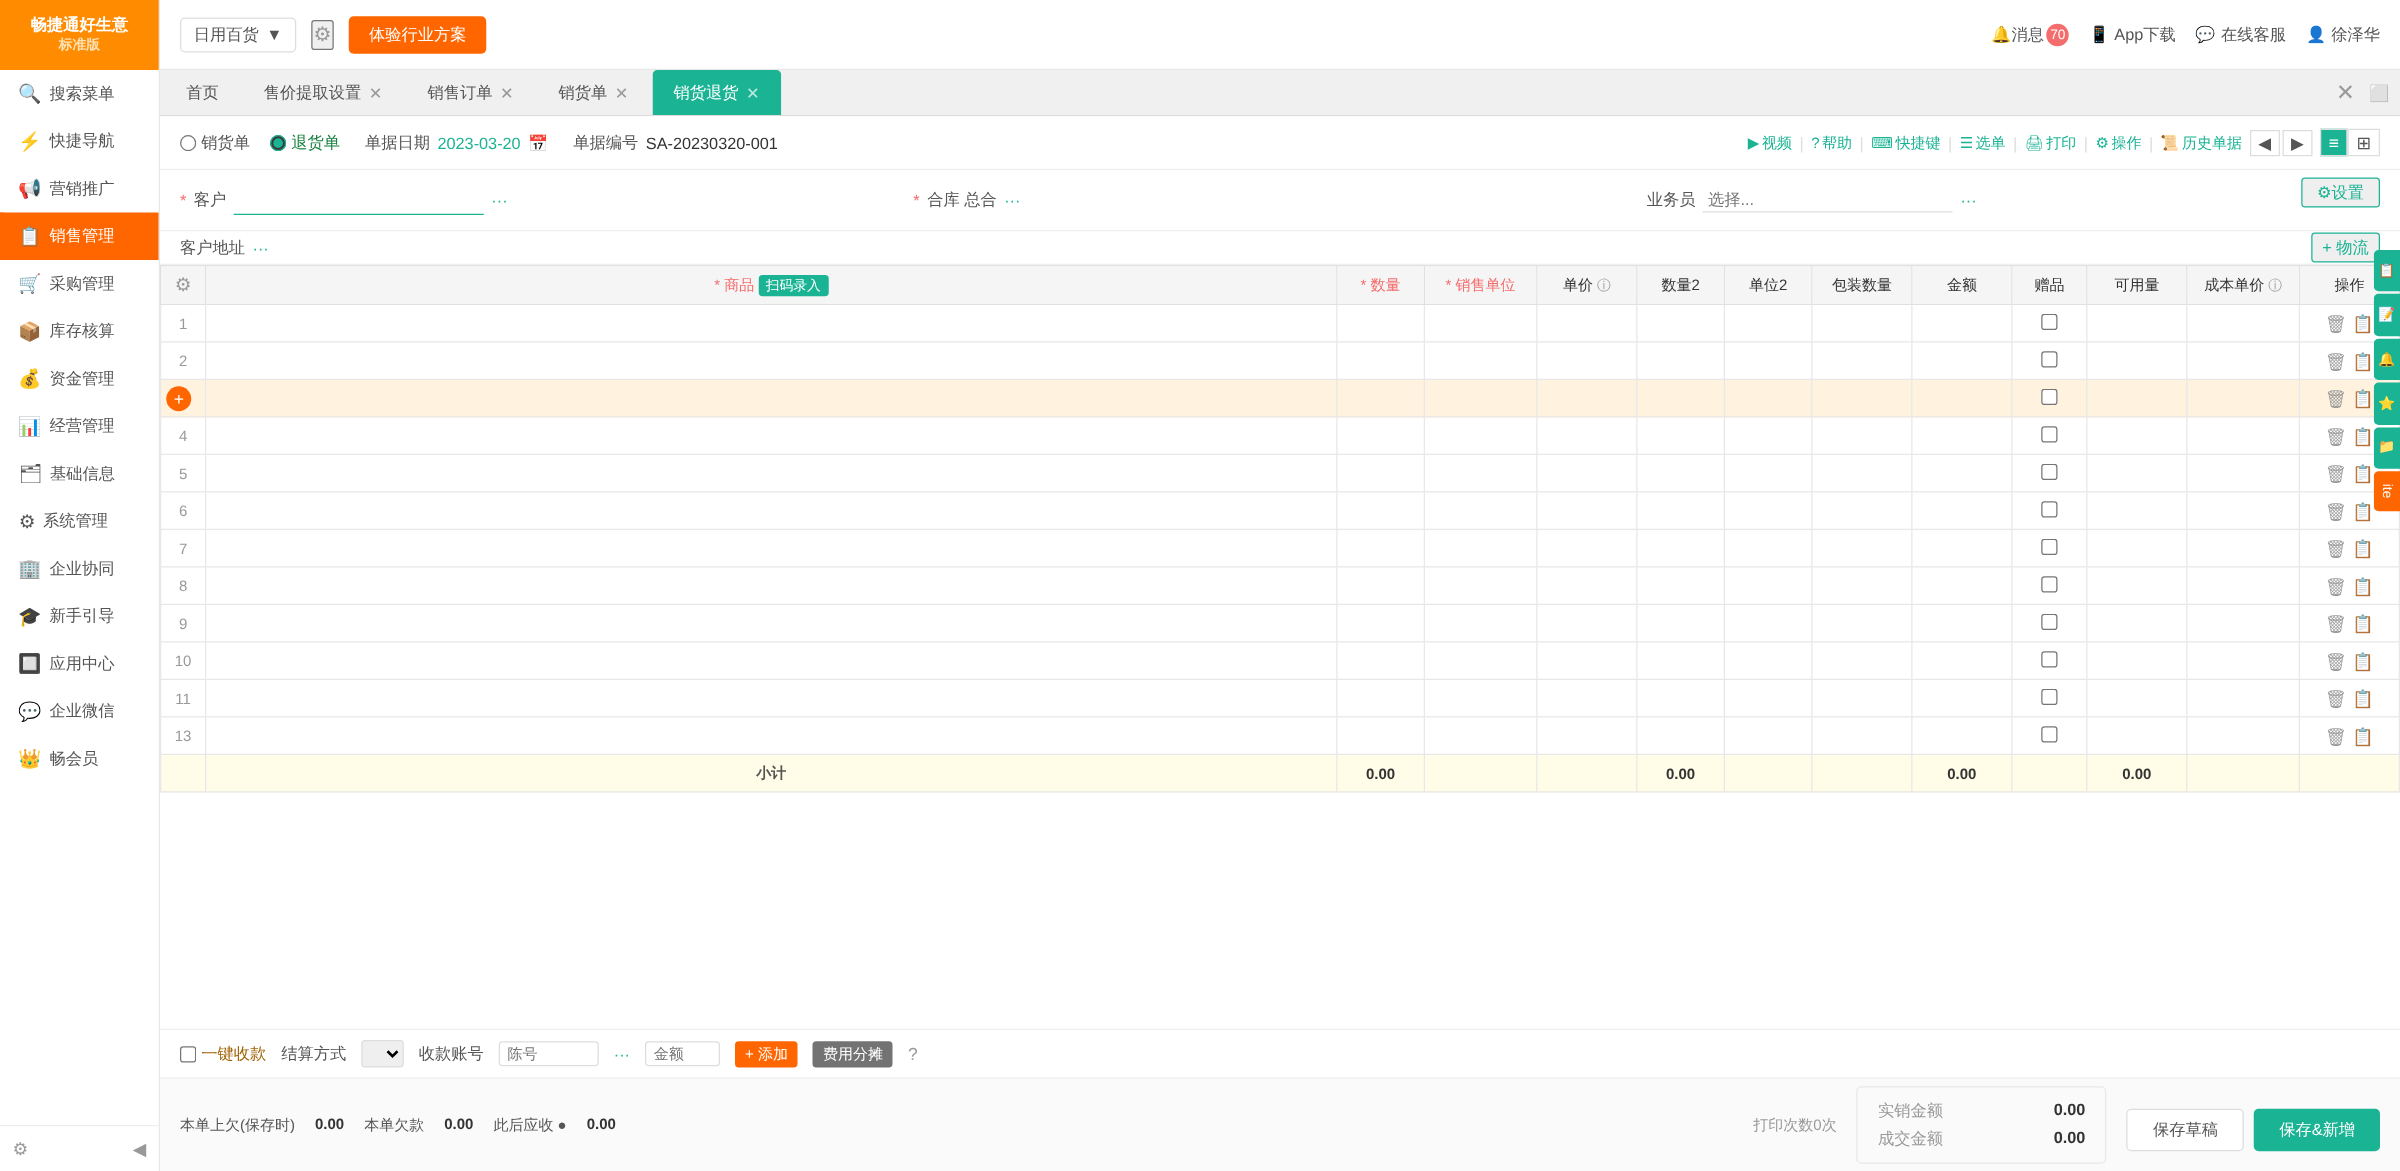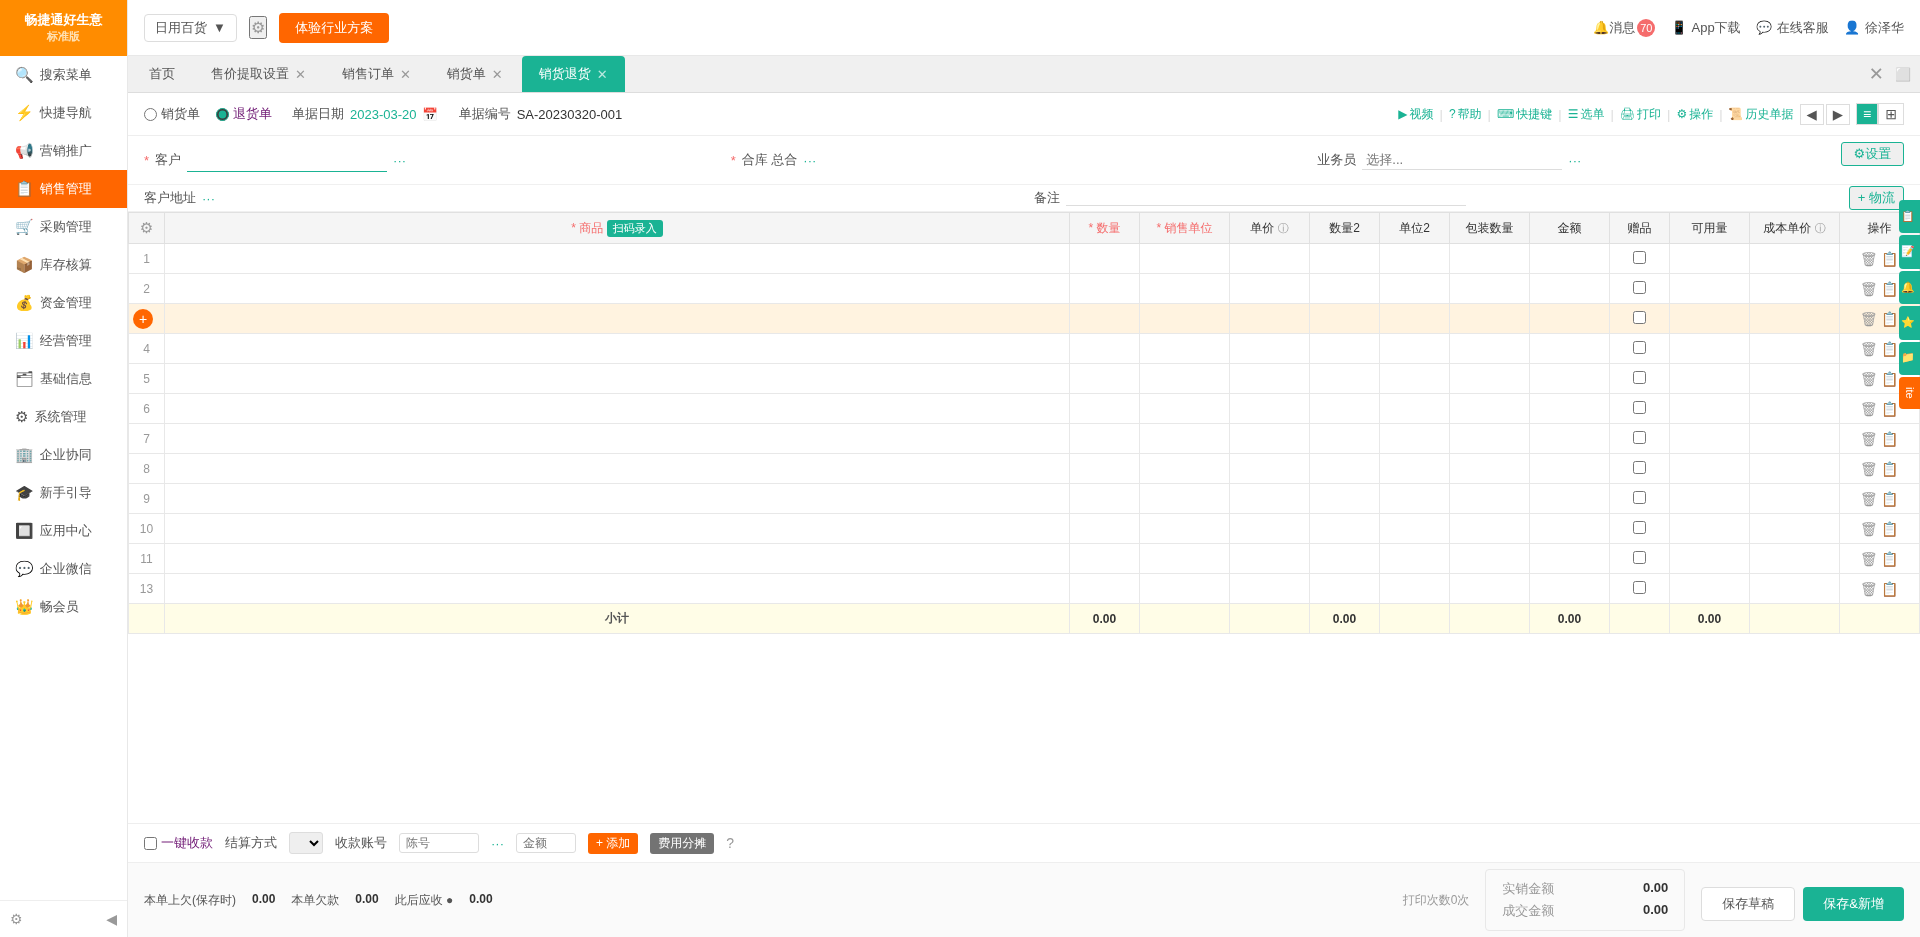--- a/index.html
+++ b/index.html
@@ -229,21 +229,21 @@
   <div class="content">
 
     <div class="form-header">
       <div class="radio-group">
         <label class="radio-item">
           <input type="radio" name="doc-type" style="">
           <span>销货单</span>
         </label>
         <label class="radio-item">
           <input type="radio" name="doc-type" checked="" style="">
-          <span style="color:#701a75;">退货单</span>
+          <span style="color:#15803d;">退货单</span>
         </label>
       </div>
       <div class="form-field-inline">
         <span>单据日期</span>
         <span style="color:#1ab394;">2023-03-20</span>
         <span>📅</span>
       </div>
       <div class="form-field-inline">
         <span>单据编号</span>
         <span style="color:#333;">SA-20230320-001</span>
@@ -314,24 +314,20 @@
       <div style="position:absolute;right:16px;top:6px;display:flex;flex-direction:column;gap:20px;">
         <button class="inline-set">⚙设置</button>
         <button class="inline-add-log">+ 物流</button>
       </div>
     </div>
     <div style="padding:4px 16px;display:flex;gap:20px;border-bottom:1px solid #f0f0f0;">
       <div style="display:flex;align-items:center;gap:6px;flex:1;">
         <span style="color:#555;font-size:13px;">客户地址</span>
         <span class="field-dots" style="color:#1ab394;">···</span>
       </div>
-      <div style="display:flex;align-items:center;gap:6px;flex:1;">
-        <span style="color:#555;font-size:13px;">备注</span>
-        <input type="text" style="border-top: none; border-right: none; border-left: none; border-image: initial; border-bottom: 1px solid rgb(221, 221, 221); outline: none; flex: 1 1 0%; max-width: 400px; font-size: 13px;">
-      </div>
     </div>
 
     <div class="table-container">
       <table>
         <thead>
           <tr>
             <th style="width:36px;"><button class="col-settings">⚙</button></th>
             <th style="min-width:160px;">
               <span style="color:#f56c6c;">* 商品</span>
               <button class="header-scan-btn">扫码录入</button>
@@ -613,21 +609,21 @@
             <td></td>
           </tr>
         </tbody>
       </table>
     </div>
 
     <div class="form-footer">
       <div class="footer-row2">
         <label style="display:flex;align-items:center;gap:4px;cursor:pointer;">
           <input type="checkbox" style="">
-          <span style="font-size:13px;color:#701a75;font-family:Liberation Serif, serif;">一键收款</span>
+          <span style="font-size:13px;color:#a16207;font-family:Liberation Serif, serif;">一键收款</span>
         </label>
         <span style="font-size:13px;color:#555;">结算方式</span>
         <select style="border:1px solid #ddd;border-radius:3px;padding:2px 6px;font-size:12px;">
           <option></option>
         </select>
         <span style="font-size:13px;color:#555;">收款账号</span>
         <input type="text" style="border: 1px solid rgb(221, 221, 221); border-radius: 3px; padding: 2px 6px; font-size: 12px; width: 80px;" placeholder="陈号">
         <span style="color:#1ab394;cursor:pointer;">···</span>
         <input type="text" style="border: 1px solid rgb(221, 221, 221); border-radius: 3px; padding: 2px 6px; font-size: 12px; width: 60px;" placeholder="金额">
         <button class="teal-btn" style="background:#ff6600;">+ 添加</button>

